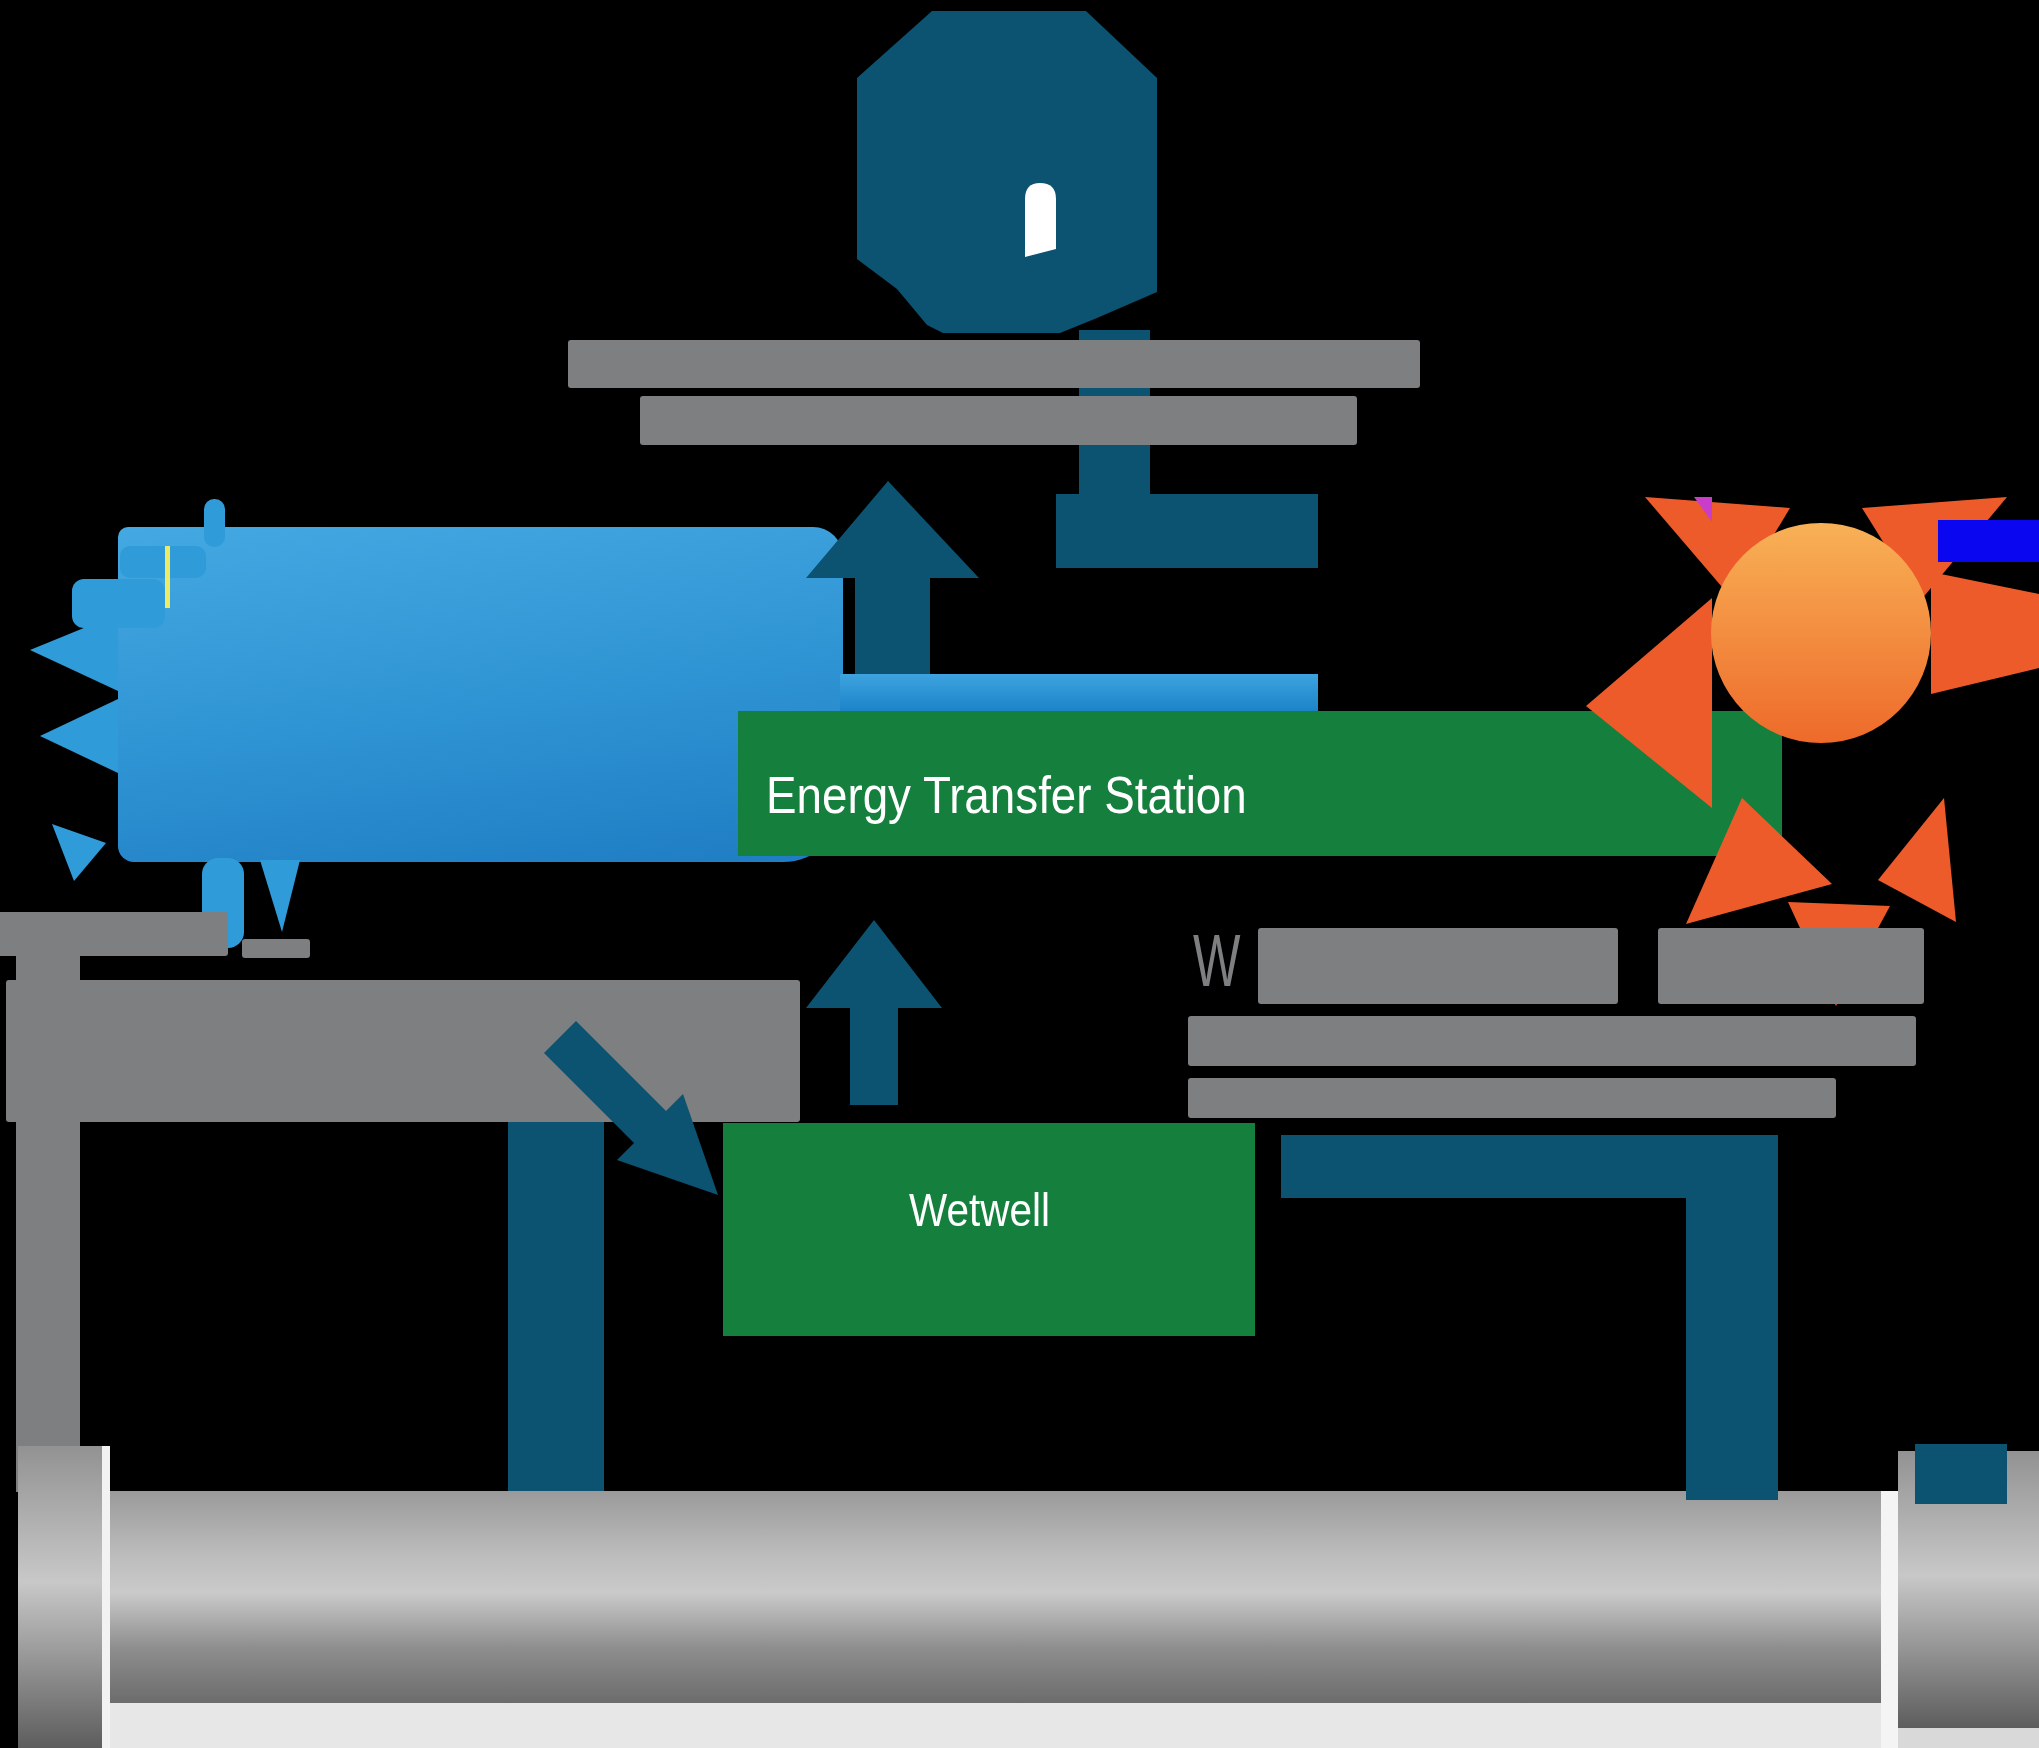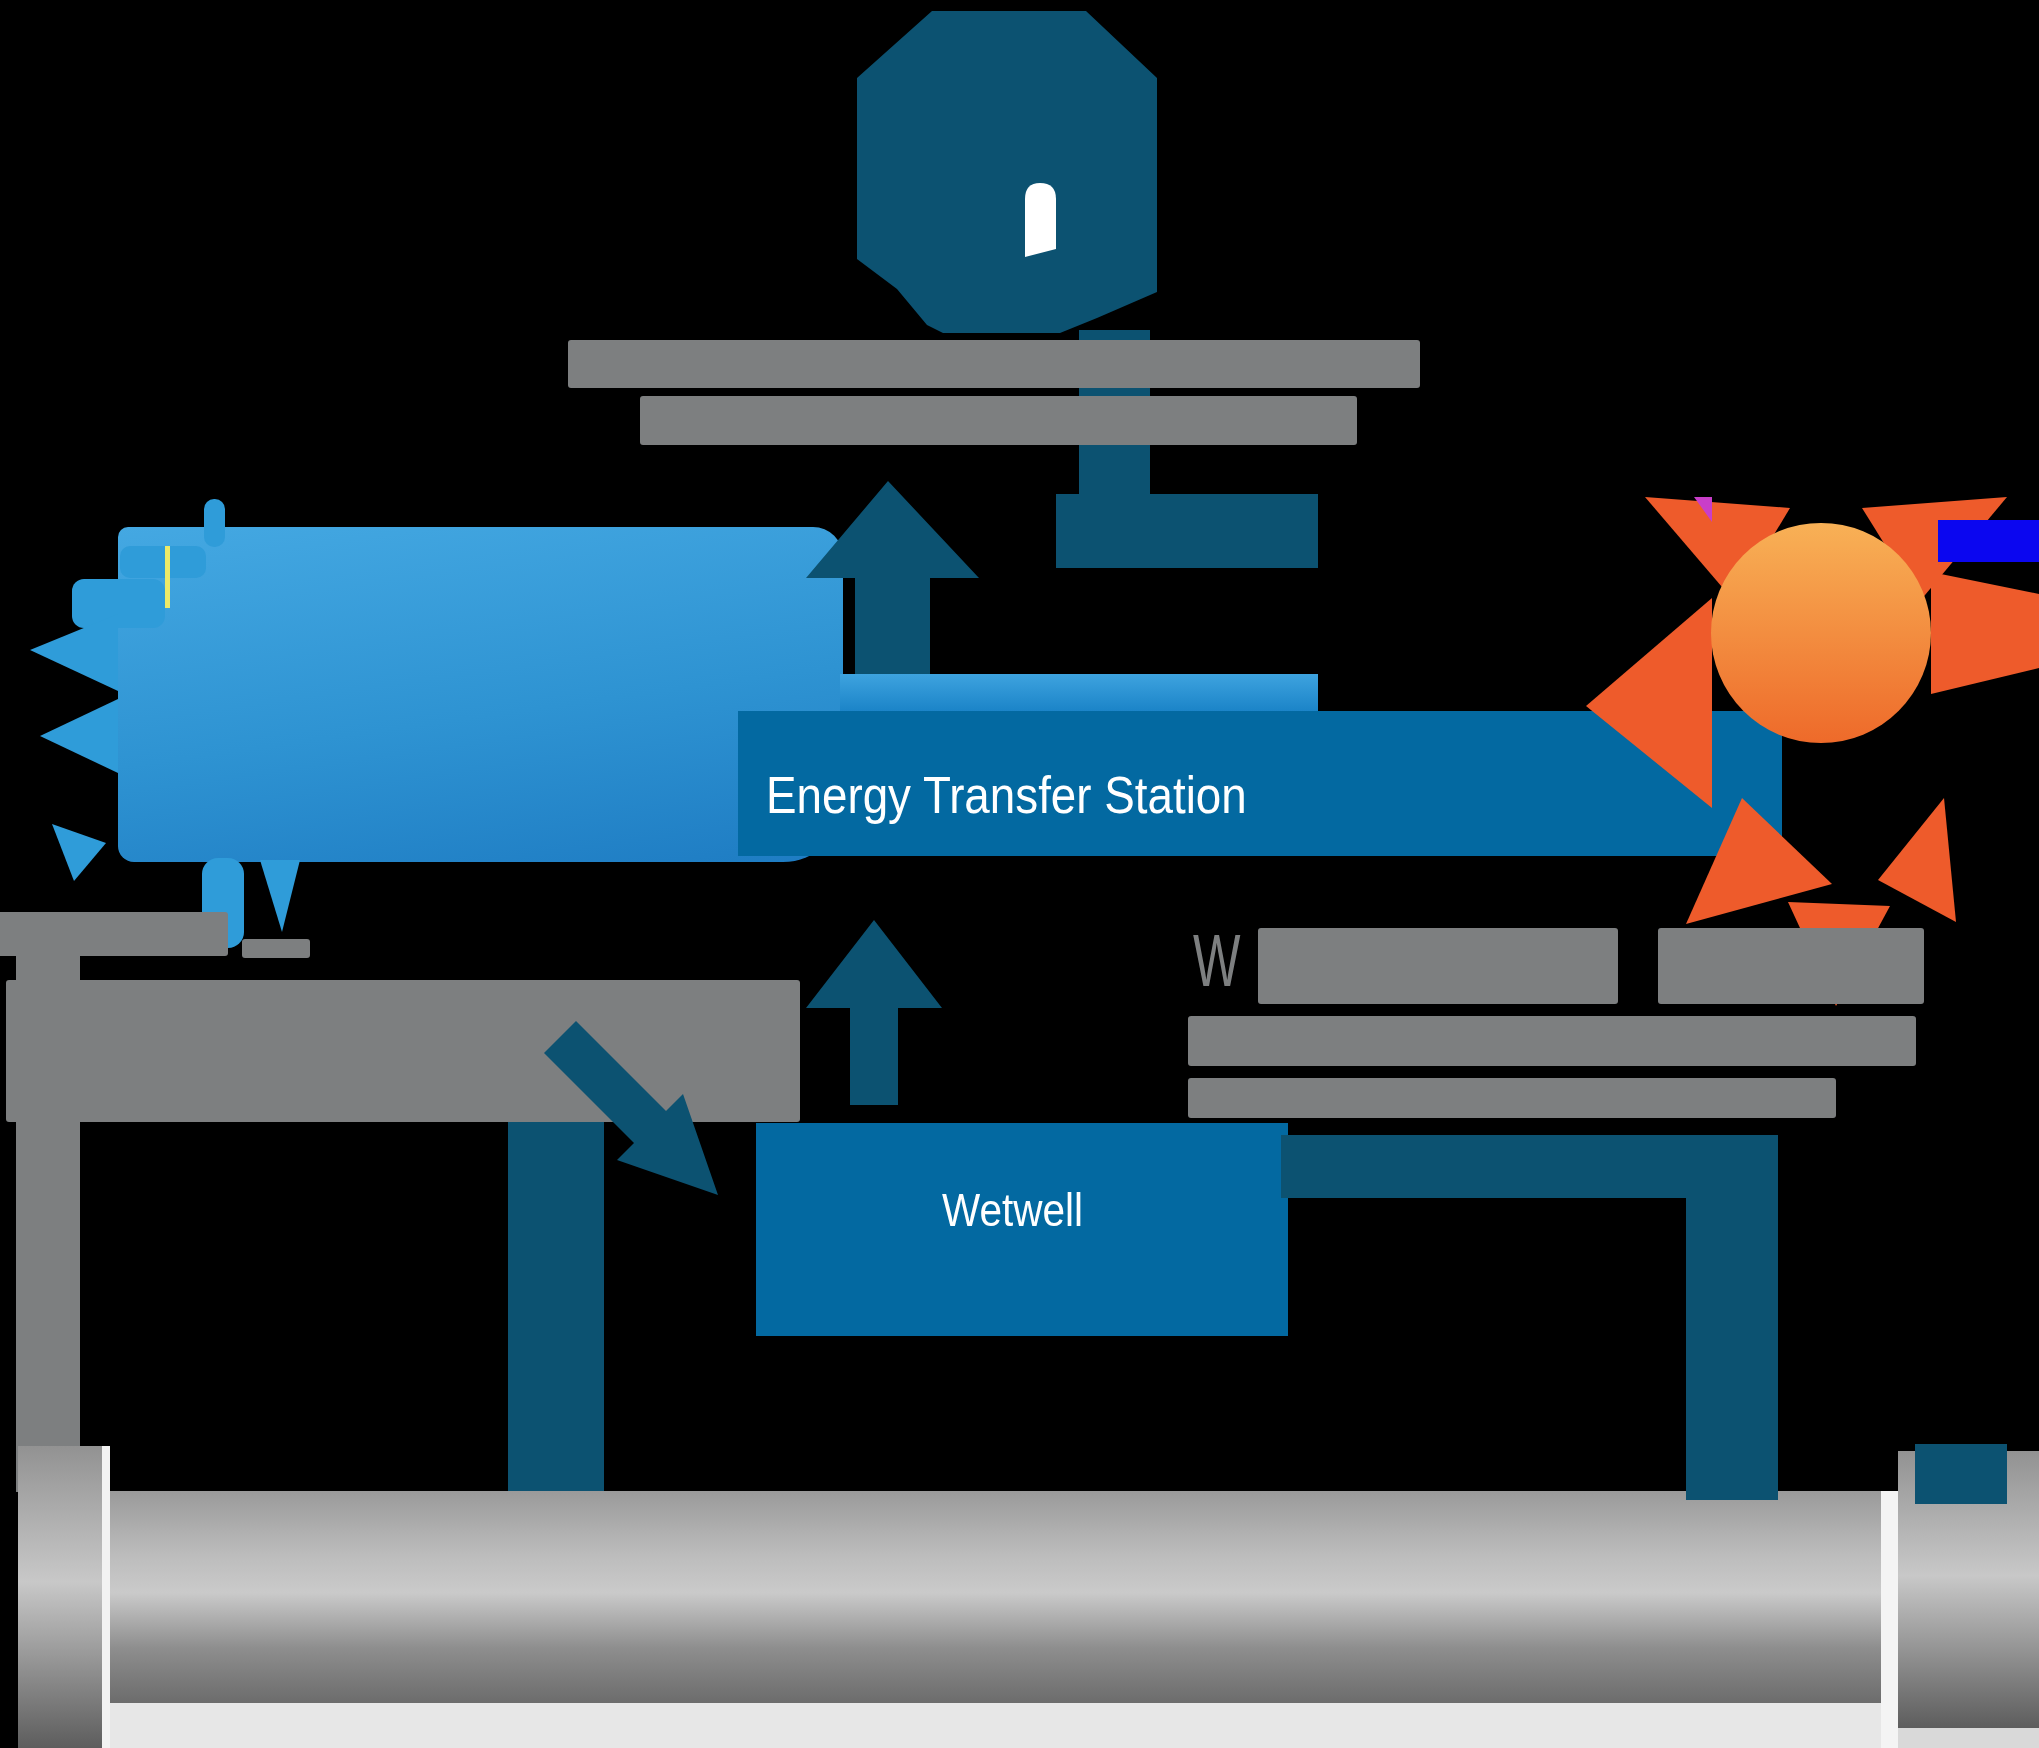--- a/index.html
+++ b/index.html
@@ -35,23 +35,23 @@
 
   .left-pipe{left:16px;top:912px;width:64px;height:580px;background:#7d7f80;}
 
   
   .blue-band{
     left:840px;top:674px;width:478px;height:37px;
     background:linear-gradient(180deg,#3ea3df,#1b84c8);
   }
 
   
-  .greenbox{background:#0369a1;}
+  .greenbox{background:#15803d;}
   .ets{left:738px;top:711px;width:1044px;height:145px;}
-  .wetwell{left:756px;top:1123px;width:532px;height:213px;}
+  .wetwell{left:723px;top:1123px;width:532px;height:213px;}
   .greenbox .lbl{
     color:#ffffff;line-height:1.1;white-space:nowrap;
     transform:scaleX(.88);transform-origin:left center;
   }
   .ets .lbl{left:28px;top:56px;font-size:52px;}
   .wetwell .lbl{left:186px;top:62px;font-size:46px;}
 
   
   .cap-grad{background:linear-gradient(180deg,#929292 0%,#c8c8c8 45%,#5d5d5d 100%);}
   .pipe-capL{left:18px;top:1446px;width:84px;height:302px;}

